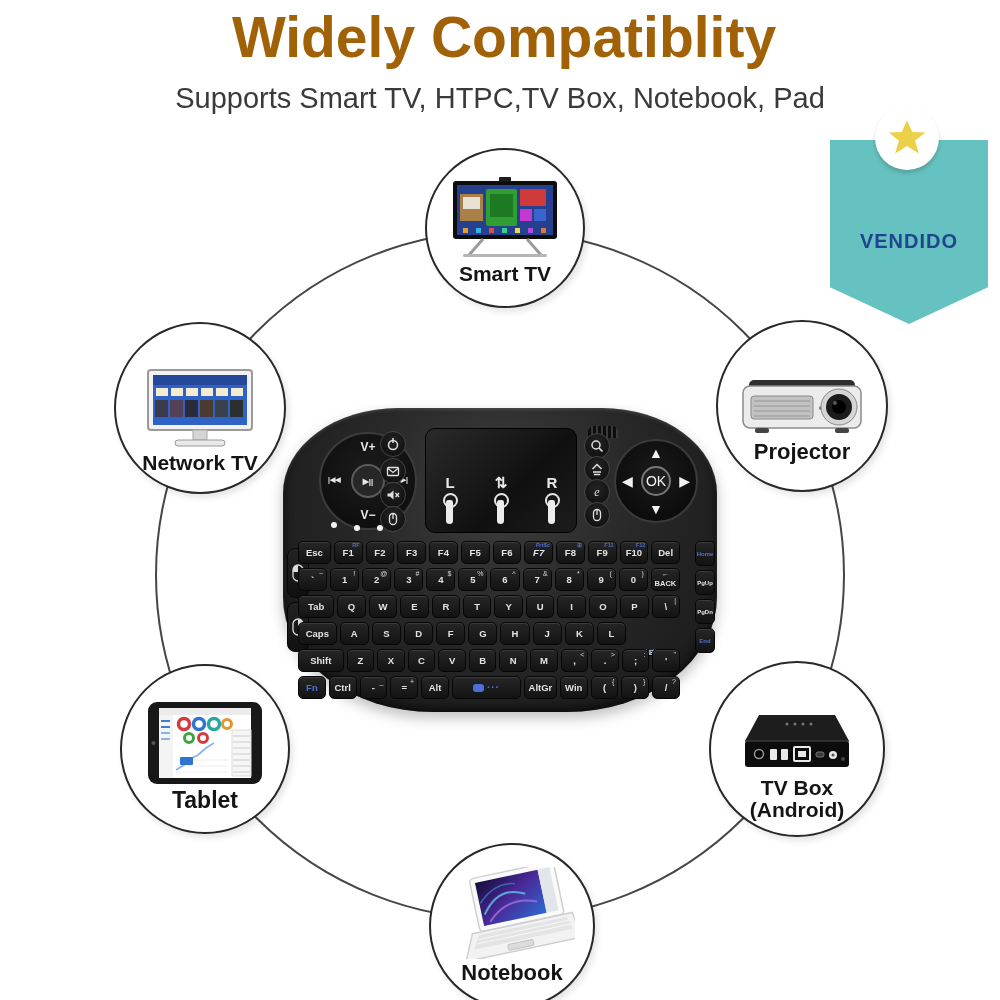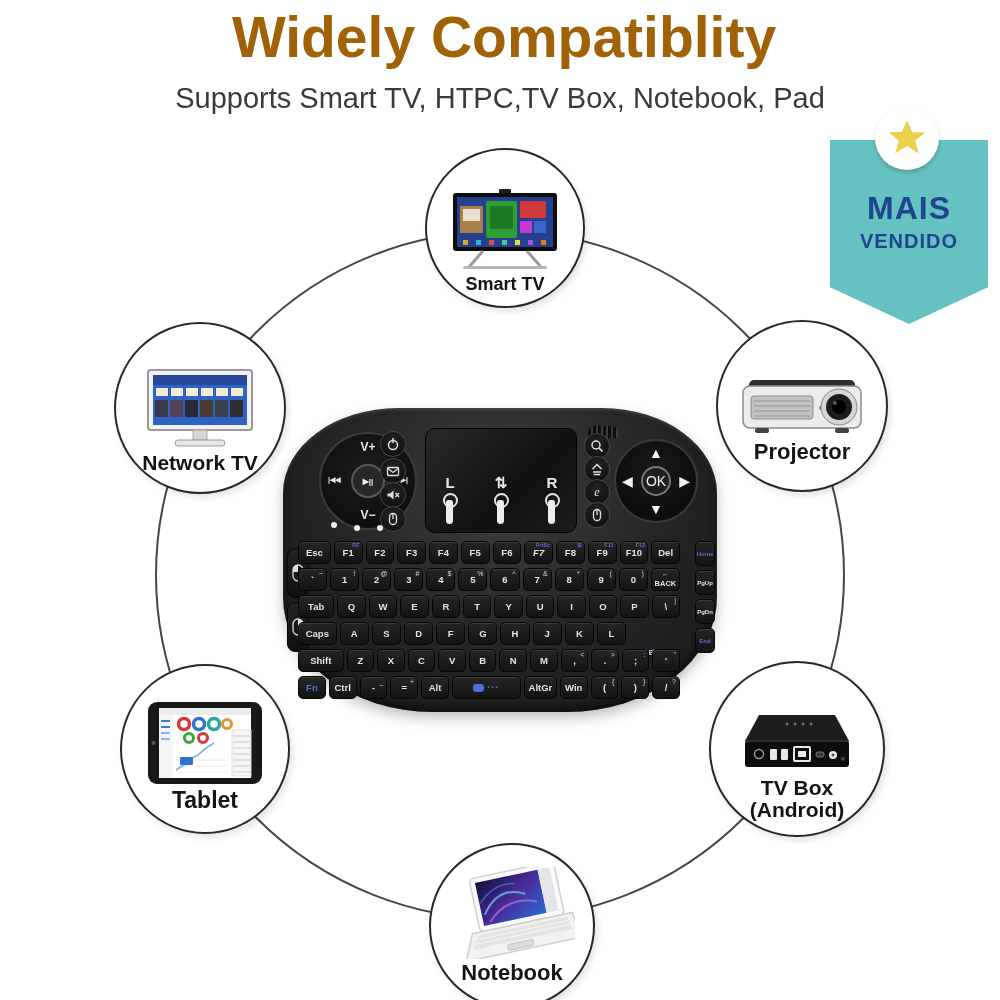--- a/index.html
+++ b/index.html
@@ -28,21 +28,21 @@
   .ring{position:absolute;left:155px;top:230px;width:686px;height:686px;
         border:2px solid #464646;border-radius:50%;z-index:1;}
 
   
   .device{position:absolute;background:#fff;border:2px solid #282828;border-radius:50%;
           display:flex;flex-direction:column;align-items:center;justify-content:flex-end;
           z-index:2;box-shadow:3px 4px 6px rgba(0,0,0,.10);}
   .device svg{flex:0 0 auto;margin:auto auto 2px auto;}
   .dlabel{font-weight:bold;color:#141414;text-align:center;line-height:1.08;}
   #dev-smart-tv  {left:425px;top:148px;width:156px;height:156px;}
-  #dev-smart-tv  .dlabel{font-size:18px;margin-bottom:12px;}
+  #dev-smart-tv  .dlabel{font-size:21px;margin-bottom:20px;}
   #dev-network-tv{left:114px;top:322px;width:168px;height:168px;}
   #dev-network-tv .dlabel{font-size:21px;margin-bottom:17px;}
   #dev-projector {left:716px;top:320px;width:168px;height:168px;}
   #dev-projector .dlabel{font-size:22px;margin-bottom:26px;}
   #dev-tablet    {left:120px;top:664px;width:166px;height:166px;}
   #dev-tablet    .dlabel{font-size:23px;margin-bottom:19px;}
   #dev-tv-box    {left:709px;top:661px;width:172px;height:172px;}
   #dev-tv-box    .dlabel{font-size:21px;margin-bottom:13px;}
   #dev-notebook  {left:429px;top:843px;width:162px;height:162px;}
   #dev-notebook  .dlabel{font-size:22px;margin-bottom:22px;}
@@ -134,21 +134,20 @@
 <body>
 
 <div id="canvas">
 
   <div class="title">Widely Compatiblity</div>
   <div class="subtitle">Supports Smart TV, HTPC,TV Box, Notebook, Pad</div>
 
   <div class="ring"></div>
 
   <div class="badge-shield">
-    <div class="badge-l1">MAIS</div>
     <div class="badge-l2">VENDIDO</div>
   </div>
   <div class="badge-circle">
     <svg width="42" height="42" viewBox="0 0 24 24">
       <polygon points="12,1.8 15,8.6 22.4,8.9 16.6,13.6 18.8,20.8 12,16.6 5.2,20.8 7.4,13.6 1.6,8.9 9,8.6" fill="#ecd049"></polygon>
     </svg>
   </div>
 
   <div class="device" id="dev-smart-tv">
     <svg width="112" height="84" viewBox="0 0 112 84">

